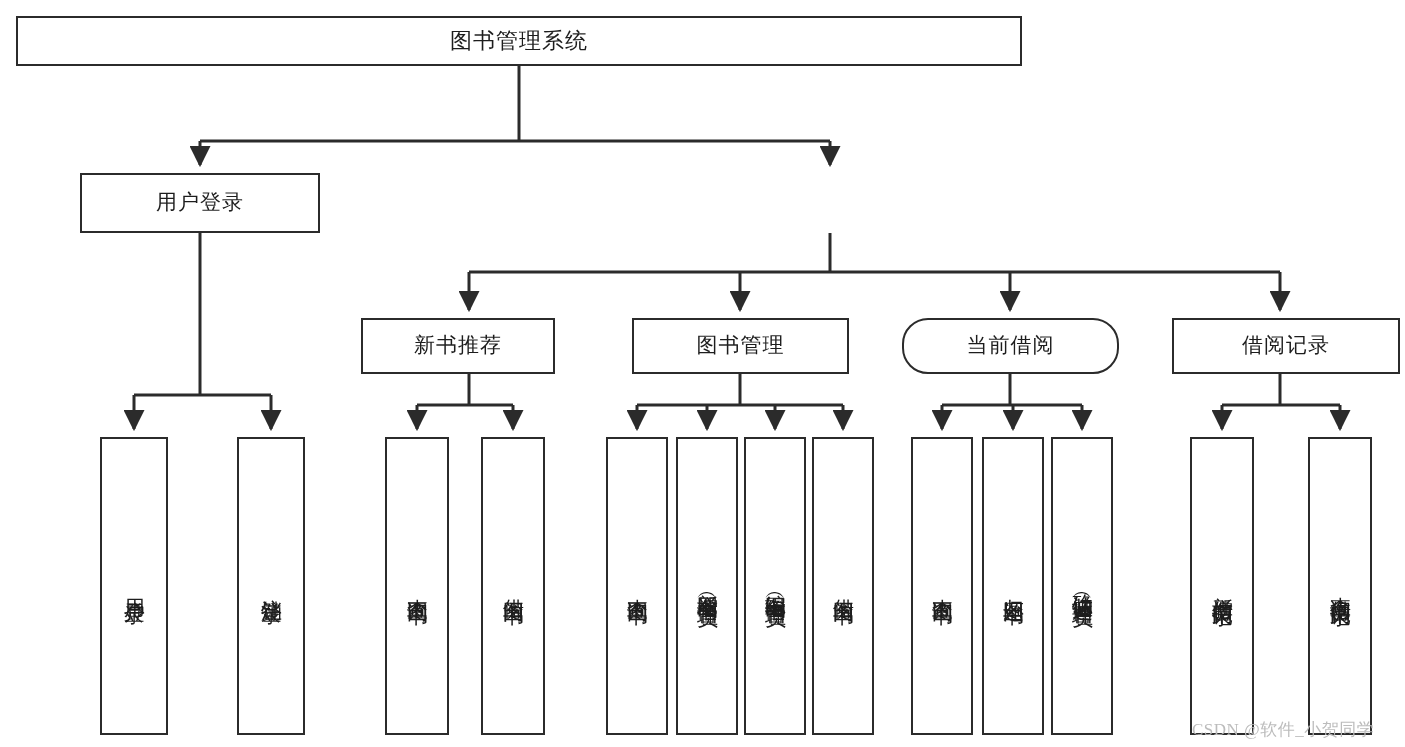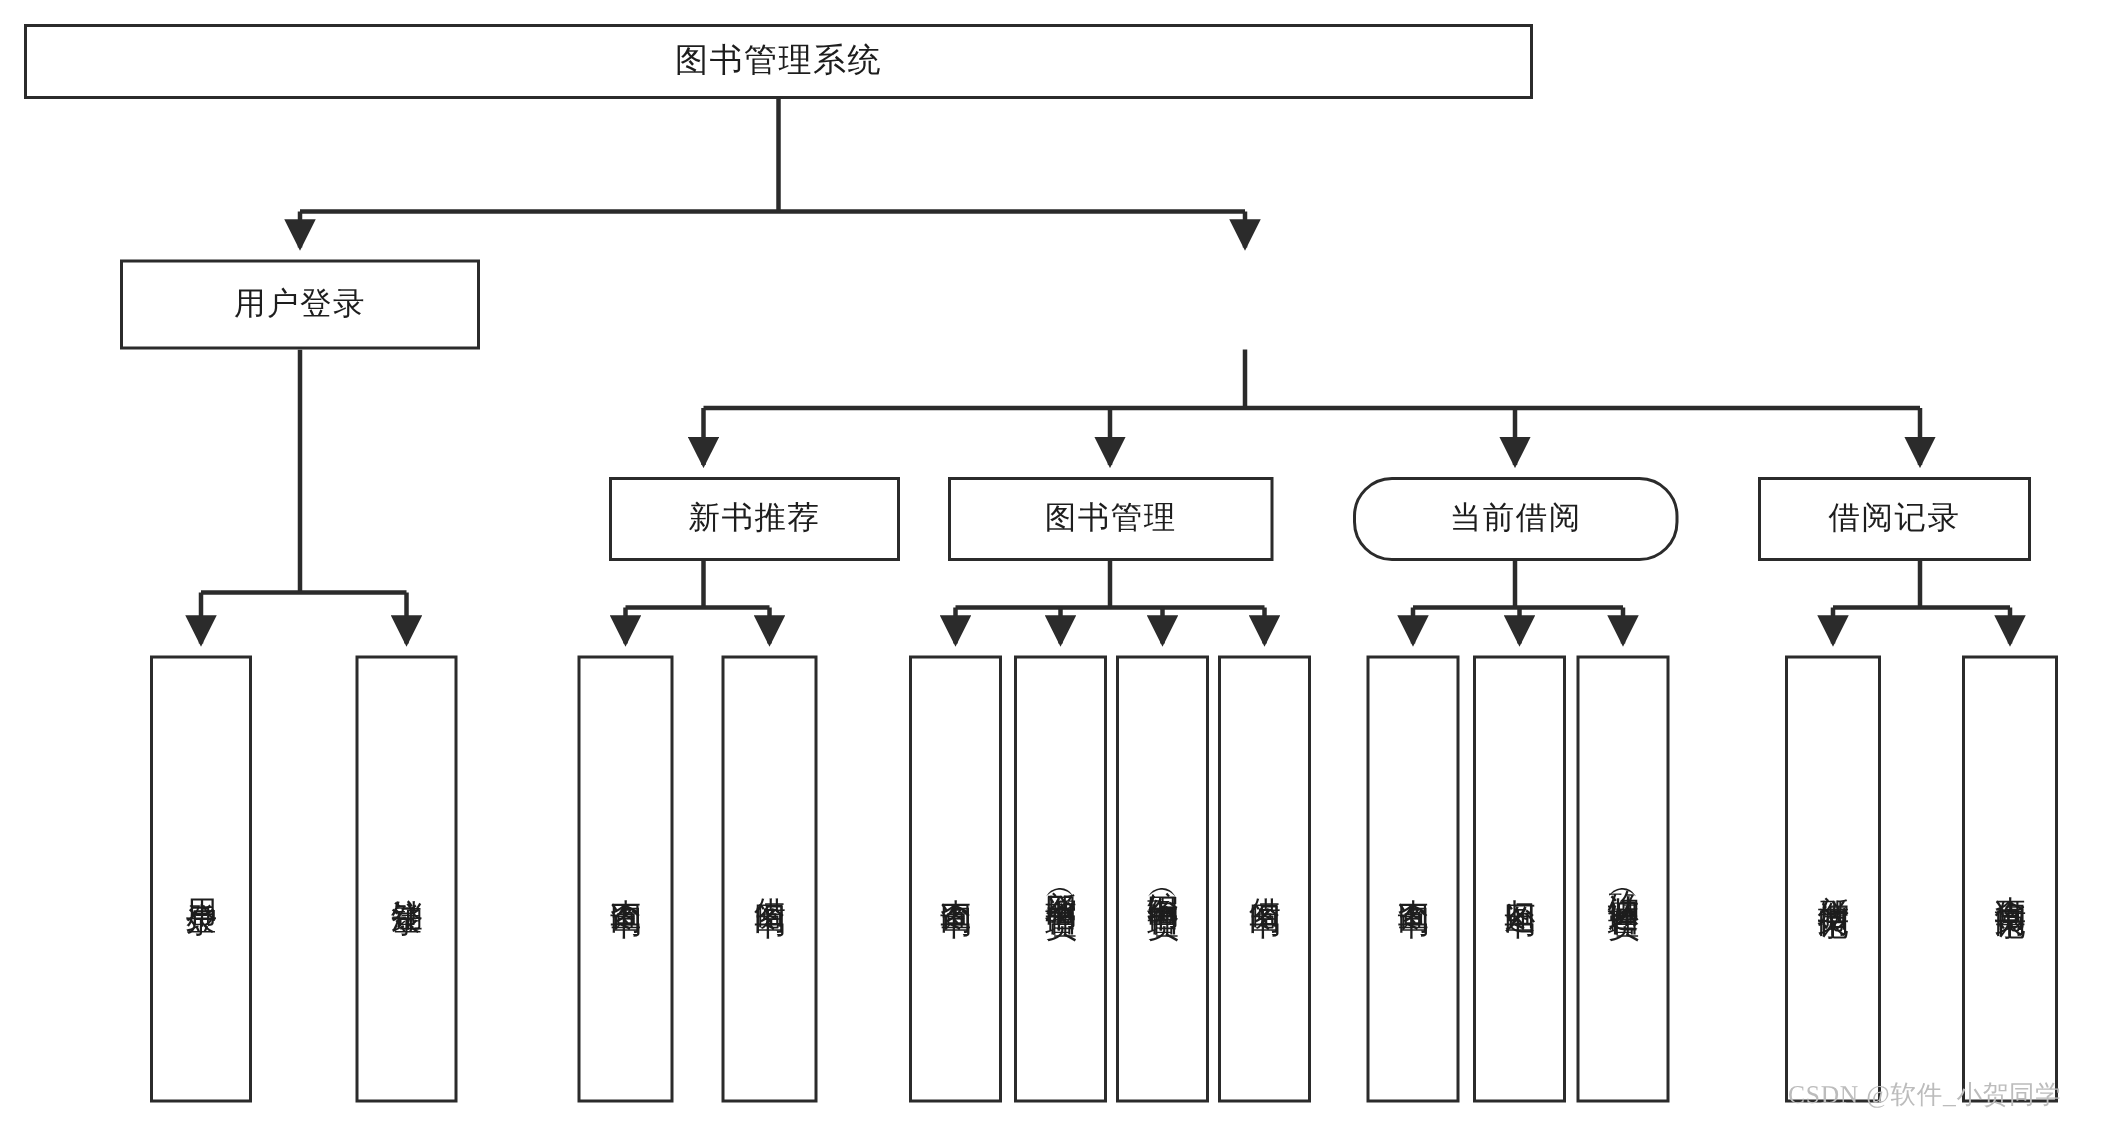--- a/index.html
+++ b/index.html
@@ -116,24 +116,24 @@
       <path d="M 1222 405 L 1340 405"></path>
       <path d="M 1222 405 L 1222 429" marker-end="url(#arrow)"></path>
       <path d="M 1340 405 L 1340 429" marker-end="url(#arrow)"></path>
     </g>
   </svg>
 
   <div class="node node-h node-root" style="left: 16px; top: 16px; width: 1006px; height: 50px;">图书管理系统</div>
 
   <div class="node node-h" style="left: 80px; top: 173px; width: 240px; height: 60px;">用户登录</div>
 
-  <div class="node node-h" style="left: 361px; top: 318px; width: 194px; height: 56px; margin-left: 45px;">新书推荐</div>
+  <div class="node node-h" style="left: 361px; top: 318px; width: 194px; height: 56px;">新书推荐</div>
   <div class="node node-h" style="left: 632px; top: 318px; width: 217px; height: 56px;">图书管理</div>
   <div class="node node-h" style="left: 902px; top: 318px; width: 217px; height: 56px; border-radius: 26px;">当前借阅</div>
-  <div class="node node-h" style="left: 1172px; top: 318px; width: 182px; height: 56px;">借阅记录</div>
+  <div class="node node-h" style="left: 1172px; top: 318px; width: 228px; height: 56px;">借阅记录</div>
 
   <div class="node node-v" style="left: 100px; top: 437px; width: 68px; height: 298px;">用户登录</div>
   <div class="node node-v" style="left: 237px; top: 437px; width: 68px; height: 298px;">注销登录</div>
   <div class="node node-v" style="left: 385px; top: 437px; width: 64px; height: 298px;">查询图书</div>
   <div class="node node-v" style="left: 481px; top: 437px; width: 64px; height: 298px;">借阅图书</div>
   <div class="node node-v" style="left: 606px; top: 437px; width: 62px; height: 298px;">查询图书</div>
   <div class="node node-v" style="left: 676px; top: 437px; width: 62px; height: 298px;">新增图书（管理员）</div>
   <div class="node node-v" style="left: 744px; top: 437px; width: 62px; height: 298px;">编辑图书（管理员）</div>
   <div class="node node-v" style="left: 812px; top: 437px; width: 62px; height: 298px;">借阅图书</div>
   <div class="node node-v" style="left: 911px; top: 437px; width: 62px; height: 298px;">查询图书</div>

